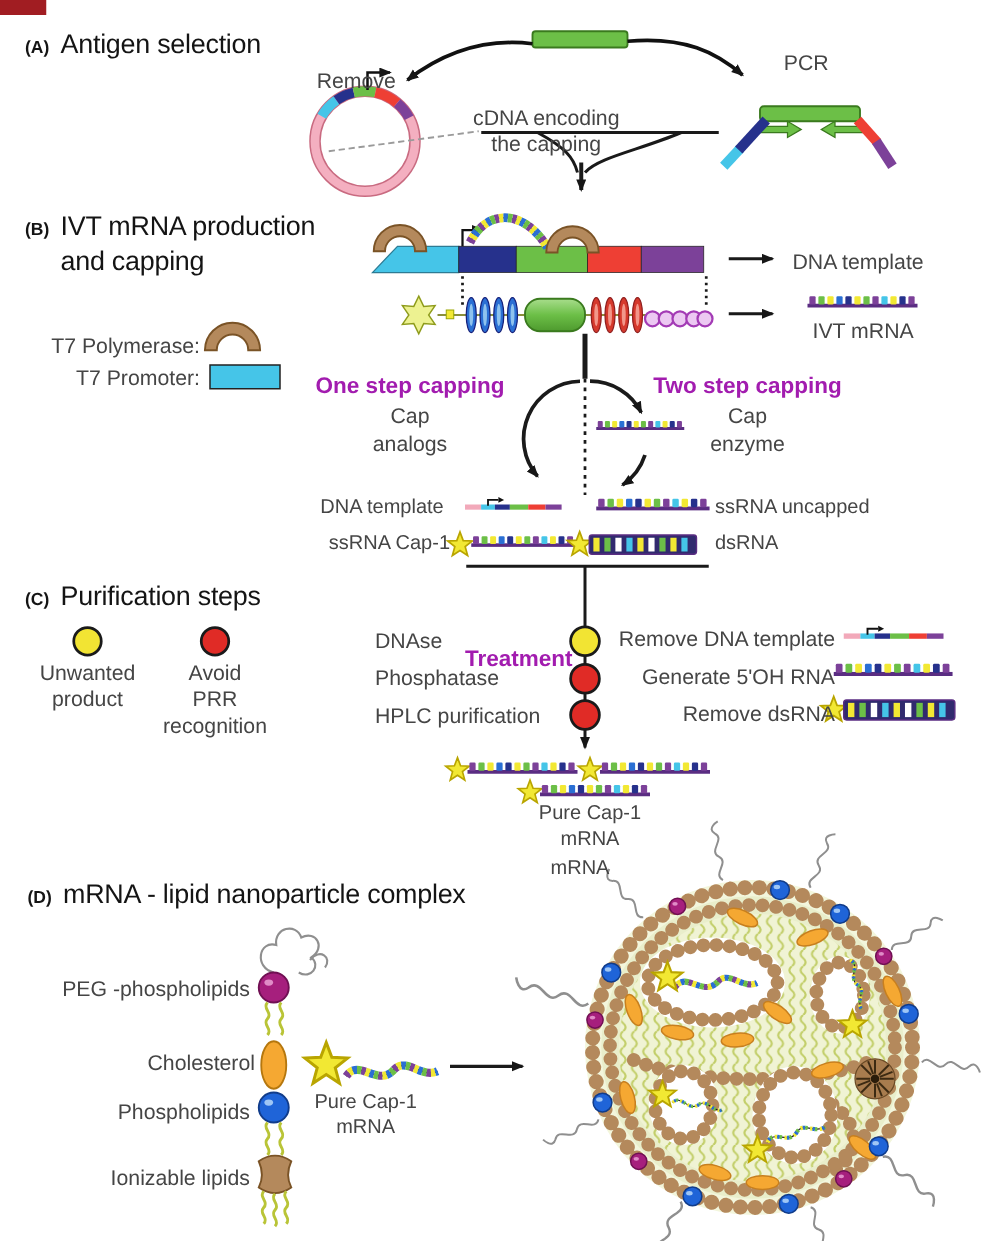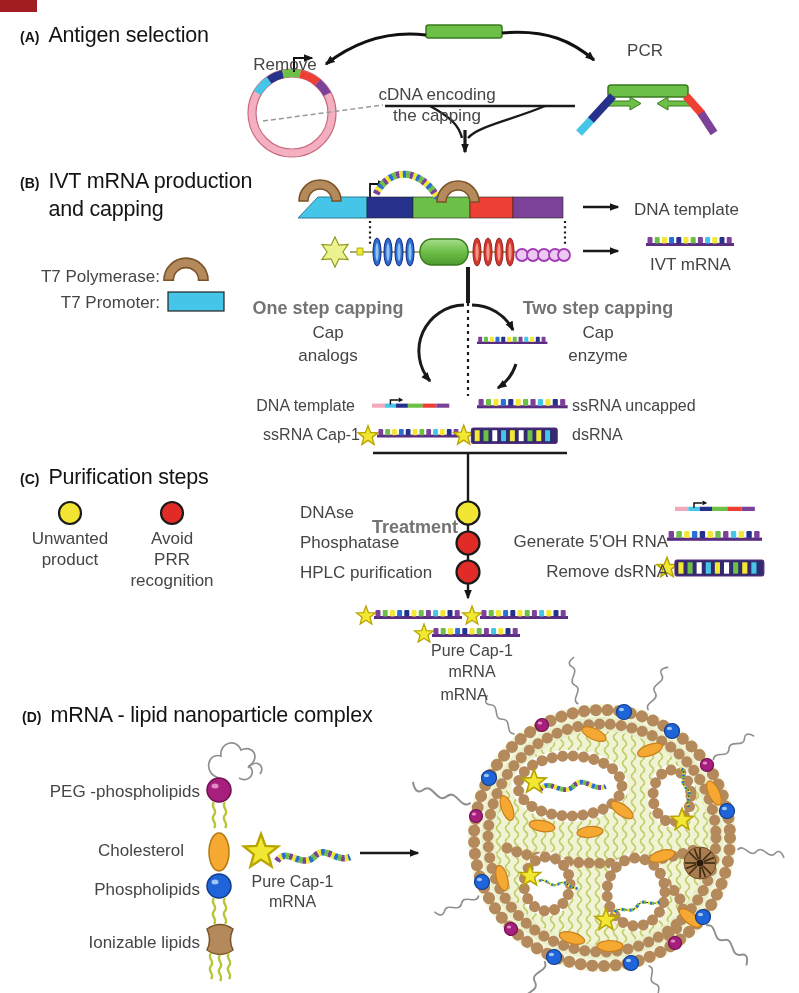--- a/index.html
+++ b/index.html
@@ -1,21 +1,21 @@
 <!DOCTYPE html>
 <html><head>
 <meta charset="utf-8">
 <style>
   html,body{margin:0;padding:0;background:#fff;}
   #page{position:relative;width:799px;height:993px;background:#ffffff;overflow:hidden;
         font-family:"Liberation Sans",sans-serif;color:#454545;}
   .lbl{position:absolute;font-size:17px;line-height:1.24;color:#454545;white-space:nowrap;}
   .ctr{text-align:center;white-space:normal;}
   .rt{text-align:right;}
-  .bb{font-weight:700;color:#737373;font-size:18px;}
+  .bb{font-weight:700;color:#a21caf;font-size:18px;}
   .hdr{position:absolute;display:flex;align-items:baseline;gap:9px;color:#141414;}
   .tag{font-weight:700;font-size:14px;}
   .ttl{font-weight:400;font-size:21.5px;letter-spacing:-0.2px;line-height:1.28;}
   .sm{font-size:16px;}
   svg{position:absolute;left:0;top:0;}
   #corner{position:absolute;left:0;top:0;width:37px;height:12px;background:#a11d22;}
 </style>
 </head>
 <body>
 
@@ -418,32 +418,33 @@
 </div>
 <div class="lbl ctr" style="left:118px;top:528px;width:108px;">
   <div>Avoid</div>
   <div>PRR</div>
   <div>recognition</div>
 </div>
 <div class="lbl bb" style="left:372px;top:472px;margin-top:44px;">Treatment</div>
 <div class="lbl" style="left:300px;top:502px;">DNAse</div>
 <div class="lbl" style="left:300px;top:532px;">Phosphatase</div>
 <div class="lbl" style="left:300px;top:562px;">HPLC purification</div>
+<div class="lbl rt" style="left:478px;top:501px;width:190px;">Remove DNA template</div>
 <div class="lbl rt" style="left:478px;top:531px;width:190px;">Generate 5'OH RNA</div>
 <div class="lbl rt" style="left:478px;top:561px;width:190px;">Remove dsRNA</div>
 <div class="lbl ctr sm" style="left:392px;top:641px;width:160px;">Pure Cap-1</div>
 <div class="lbl ctr sm" style="left:392px;top:662px;width:160px;">mRNA</div>
 <div class="lbl ctr sm" style="left:384px;top:685px;width:160px;">mRNA</div>
 
 <div class="hdr" style="left:22px;top:702px;">
   <span class="tag">(D)</span>
   <span class="ttl">mRNA - lipid nanoparticle complex</span>
 </div>
 <div class="lbl rt" style="left:40px;top:781px;width:160px;">PEG -phospholipids</div>
-<div class="lbl rt" style="left:24px;top:840px;width:160px;">Cholesterol</div>
+<div class="lbl rt" style="left:44px;top:840px;width:160px;">Cholesterol</div>
 <div class="lbl rt" style="left:40px;top:879px;width:160px;">Phospholipids</div>
 <div class="lbl rt" style="left:40px;top:932px;width:160px;">Ionizable lipids</div>
 <div class="lbl ctr sm" style="left:235px;top:872px;width:115px;">
   <div>Pure Cap-1</div>
   <div>mRNA</div>
 </div>
 
 </div>
 
 </body></html>

